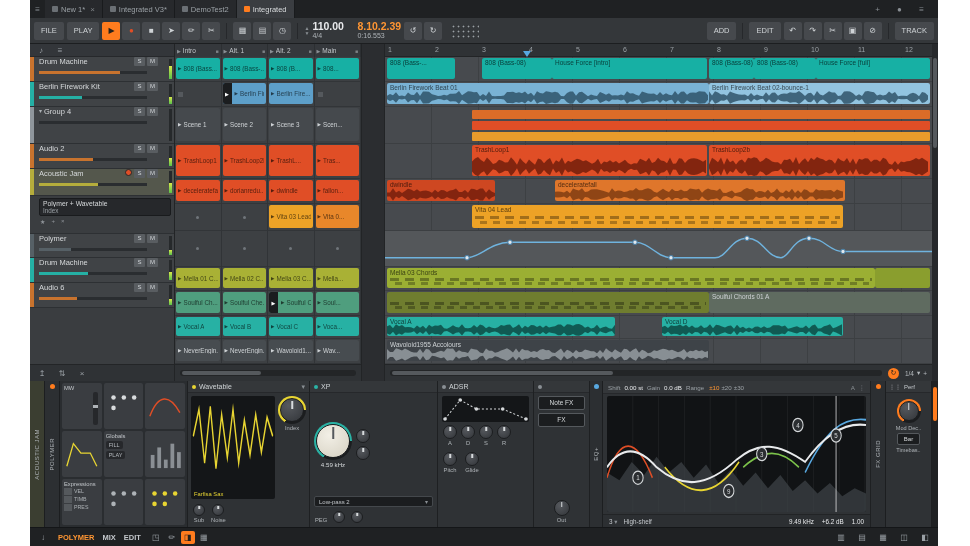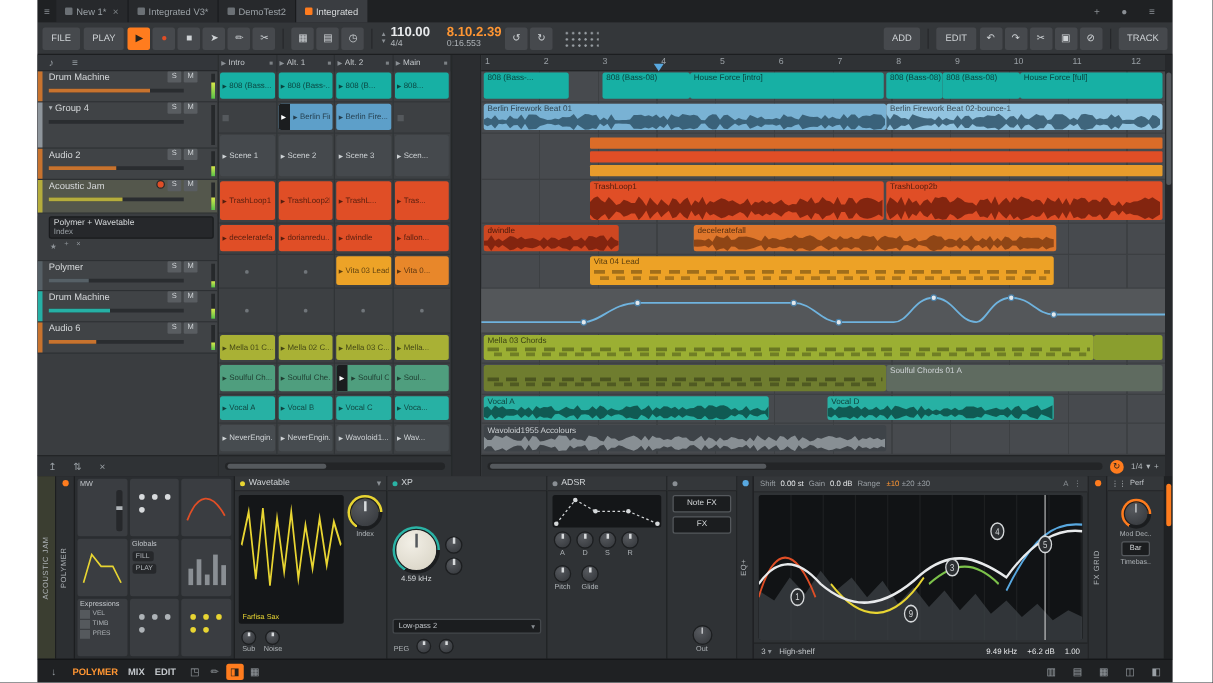--- a/index.html
+++ b/index.html
@@ -251,20 +251,34 @@
               <span class="smbtn">S</span>
               <span class="smbtn">M</span>
             </div>
             <div class="meterline">
               <span class="mfill" style="width: 75%; background: rgb(200, 115, 46);"></span>
             </div>
             <span class="vmeter">
               <span class="vfill" style="height: 63.75%;"></span>
             </span>
           </div>
+          <div class="trow" style="height: 25px;">
+            <span class="cstrip" style="background: rgb(37, 176, 165);"></span>
+            <div class="ttop">
+              <span class="tname">Berlin Firework Kit</span>
+              <span class="smbtn">S</span>
+              <span class="smbtn">M</span>
+            </div>
+            <div class="meterline">
+              <span class="mfill" style="width: 40%; background: rgb(37, 176, 165);"></span>
+            </div>
+            <span class="vmeter">
+              <span class="vfill" style="height: 34%;"></span>
+            </span>
+          </div>
           <div class="trow" style="height: 37px;">
             <span class="cstrip" style="background: rgb(143, 150, 156);"></span>
             <div class="ttop">
               <span class="grp">▾</span>
               <span class="tname">Group 4</span>
               <span class="smbtn">S</span>
               <span class="smbtn">M</span>
             </div>
             <div class="meterline">
               <span class="mfill" style="width: 0%; background: rgb(143, 150, 156);"></span>

